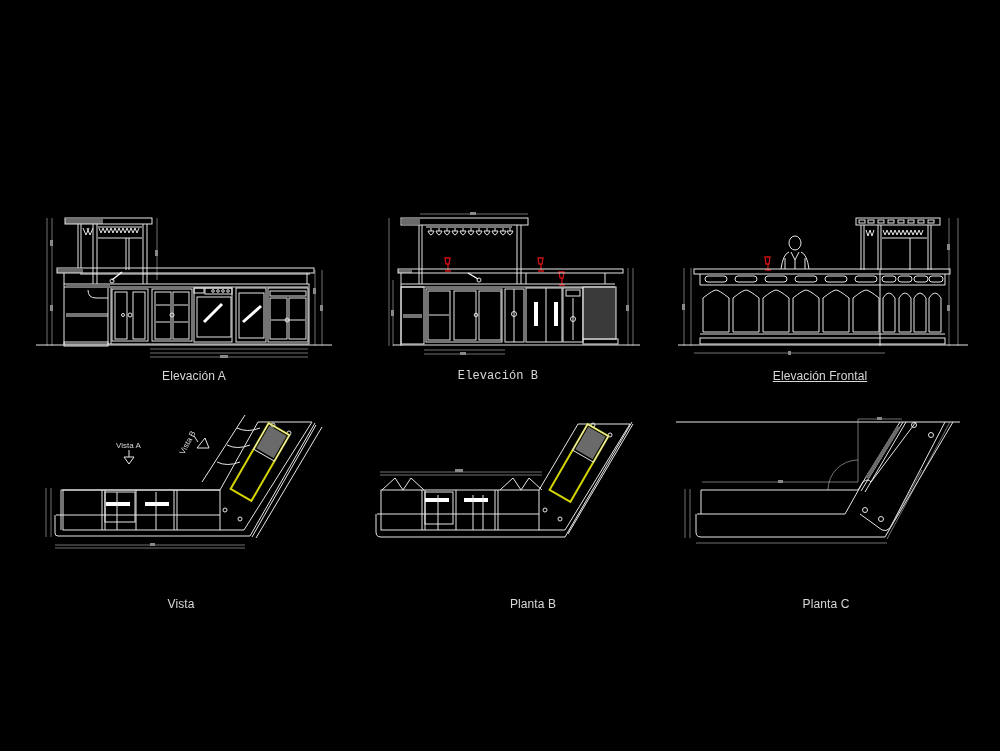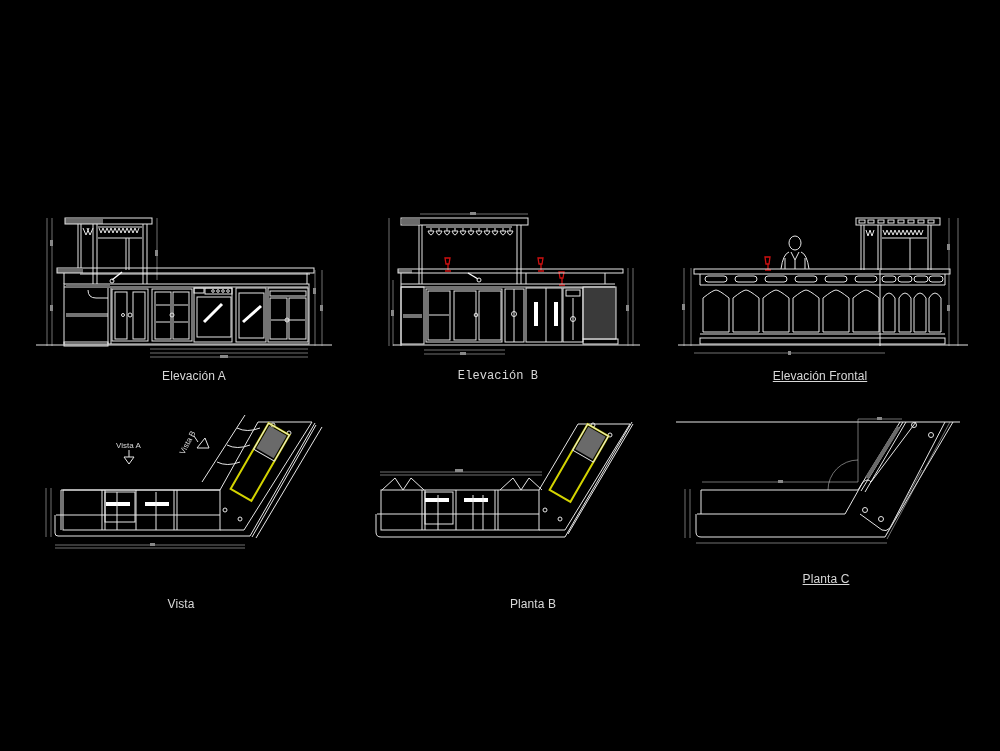--- a/index.html
+++ b/index.html
@@ -387,15 +387,15 @@
       <circle class="ln" cx="261" cy="25" r="2.5"></circle>
       <circle class="ln" cx="195" cy="100" r="2.5"></circle>
       <circle class="ln" cx="211" cy="109" r="2.5"></circle>
       <line class="dim" x1="15" y1="79" x2="15" y2="128"></line>
       <line class="dim" x1="20" y1="79" x2="20" y2="128"></line>
       <line class="dim" x1="26" y1="133" x2="217" y2="133"></line>
       <line class="dim" x1="252" y1="60" x2="216" y2="125"></line>
       <line class="dim" x1="280" y1="12" x2="217" y2="129"></line>
     </svg>
   </div>
-  <div class="label" style="left:826px; top:572px;text-decoration:underline;">Planta C</div>
+  <div class="label" style="left:826px; top:597px;">Planta C</div>
 
 </div>
 
 </body></html>

